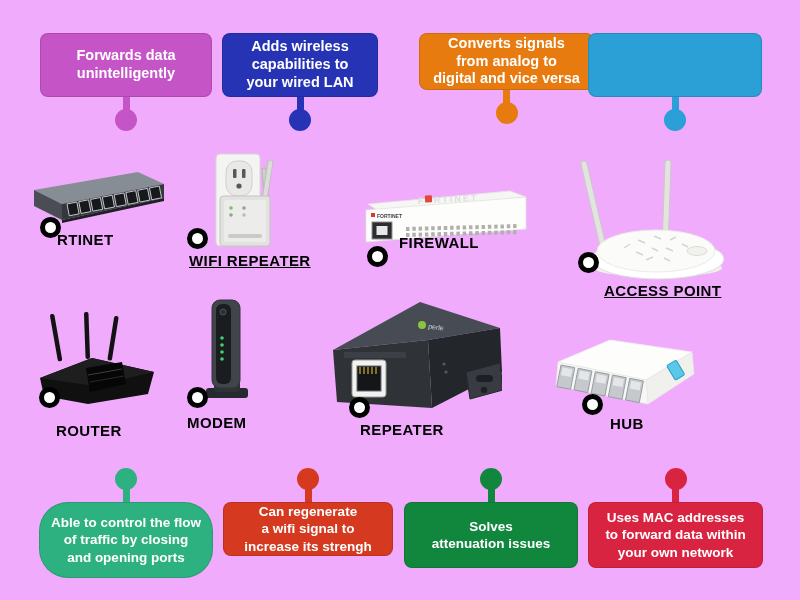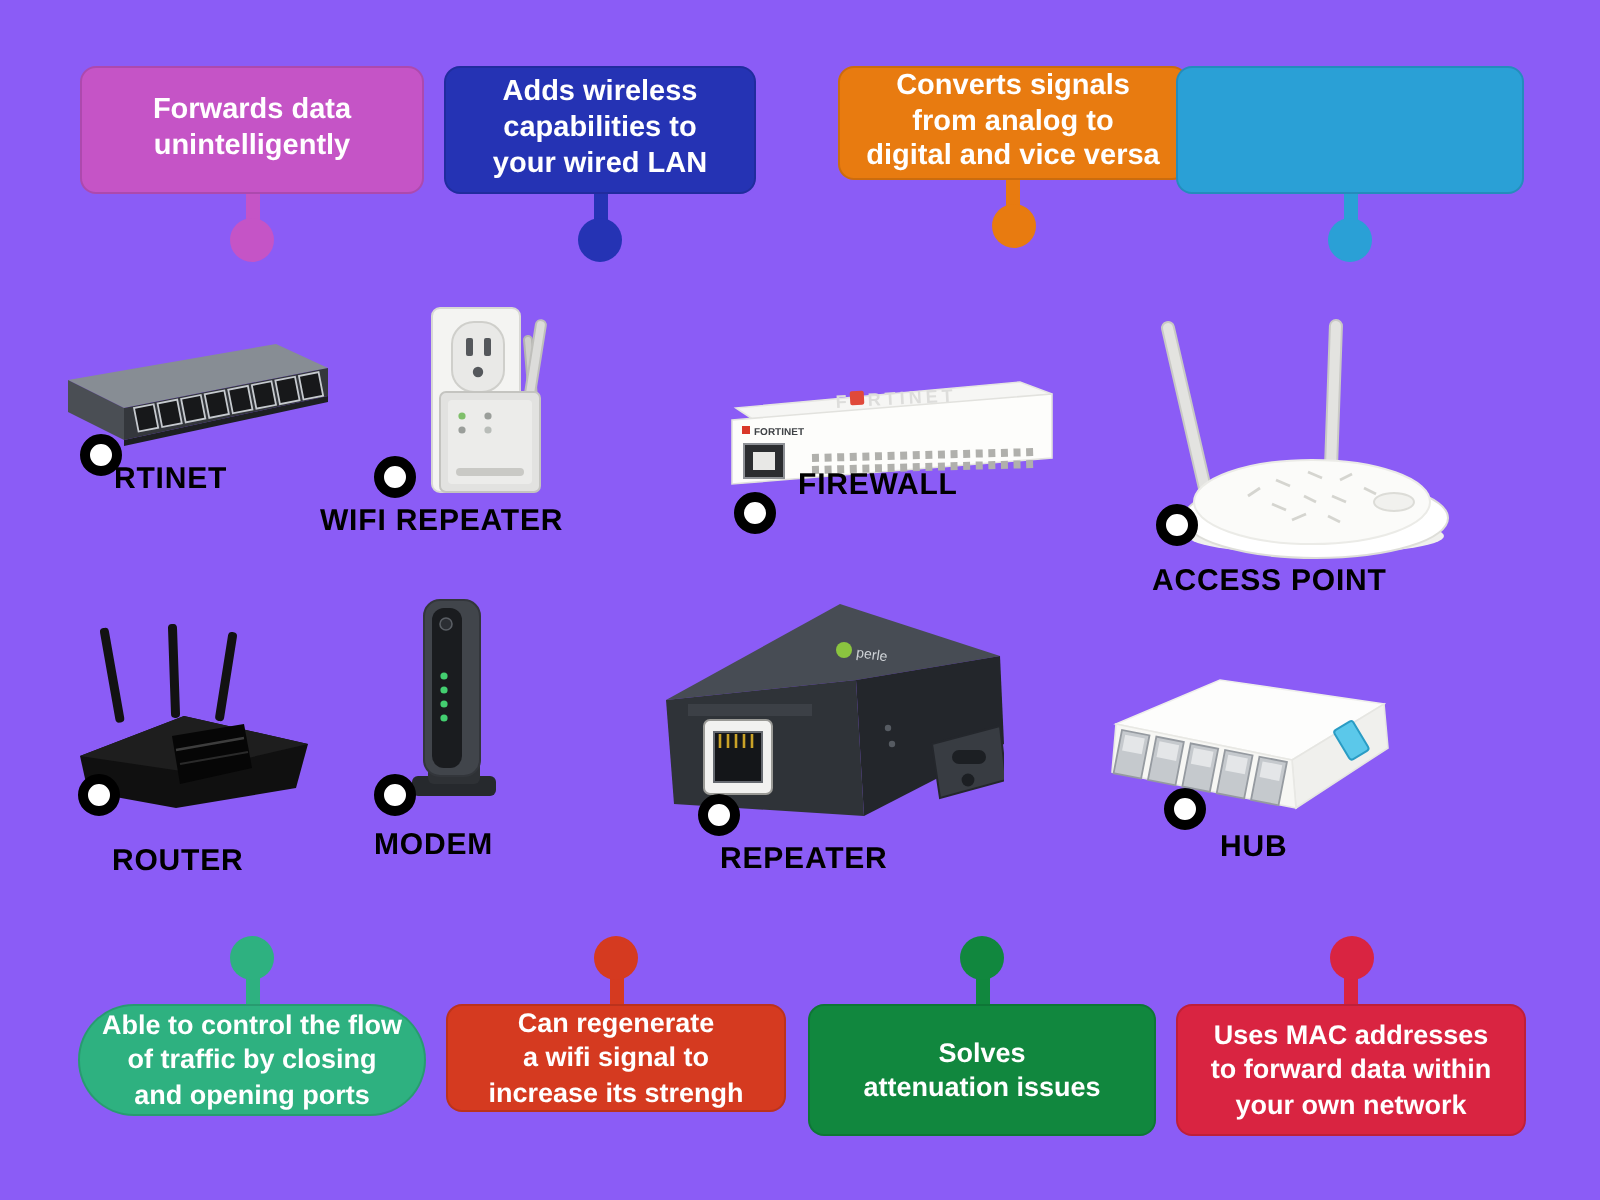--- a/index.html
+++ b/index.html
@@ -1,17 +1,17 @@
 <!DOCTYPE html>
 <html><head>
 <meta charset="utf-8">
 <style>
   html,body { margin:0; padding:0; }
   body { font-family:"Liberation Sans", sans-serif; background:#fff; }
-  .stage { position:relative; width:800px; height:600px; background:#8b5cf6; overflow:hidden; }
+  .stage { position:relative; width:800px; height:600px; background:#f0abfc; overflow:hidden; }
 
   
   .card {
     position:absolute; border-radius:8px; background:var(--c);
     display:flex; align-items:center; justify-content:center;
     color:#fff; font-weight:bold; text-align:center; white-space:pre-line;
     box-shadow: inset 0 0 0 1px rgba(0,0,0,.12);
   }
   .card .stem { position:absolute; width:7px; left:calc(50% - 3.5px); background:var(--c); }
   .card .dot  { position:absolute; width:22px; height:22px; border-radius:50%;
@@ -21,43 +21,43 @@
   .card.up .stem   { bottom:100%; height:15px; }
   .card.up .dot    { bottom:calc(100% + 12px); }
 
   .trow { font-size:14.5px; line-height:1.22; }
   .brow { font-size:13.5px; line-height:1.28; }
 
   .t1 { left:40px;  top:33px; width:172px; height:64px; }
   .t2 { left:222px; top:33px; width:156px; height:64px; }
   .t3 { left:403px; top:33px; width:175px; height:57px;margin-left:16px; }
   .t4 { left:588px; top:33px; width:174px; height:64px; }
-  .b1 { left:39px;  top:502px; width:174px; height:56px;border-radius:29px; }
+  .b1 { left:39px;  top:502px; width:174px; height:76px;border-radius:29px; }
   .b2 { left:223px; top:502px; width:170px; height:54px; }
   .b3 { left:404px; top:502px; width:174px; height:66px; }
   .b4 { left:588px; top:502px; width:175px; height:66px; }
 
   
   .marker { position:absolute; width:21px; height:21px; box-sizing:border-box;
             border:5px solid #000; border-radius:50%; background:#fff; }
   .m-switch   { left:40px;  top:217px; }
   .m-wifi     { left:187px; top:228px; }
   .m-firewall { left:367px; top:246px; }
   .m-ap       { left:578px; top:252px; }
   .m-router   { left:39px;  top:387px; }
   .m-modem    { left:187px; top:387px; }
   .m-repeater { left:349px; top:397px; }
   .m-hub      { left:582px; top:394px; }
 
   .dev-label { position:absolute; font-weight:bold; font-size:15px; letter-spacing:.4px;
                color:#000; white-space:nowrap; }
   .l-switch   { left:57px;  top:231px; }
-  .l-wifi     { left:160px; top:252px; }
+  .l-wifi     { left:189px; top:252px;text-decoration:underline; }
   .l-firewall { left:399px; top:234px; }
-  .l-ap       { left:576px; top:282px; }
+  .l-ap       { left:604px; top:282px;text-decoration:underline; }
   .l-router   { left:56px;  top:422px; }
   .l-modem    { left:187px; top:414px; }
   .l-repeater { left:360px; top:421px; }
   .l-hub      { left:610px; top:415px; }
 
   .dev-img { position:absolute; }
   .i-switch   { left:28px;  top:166px; }
   .i-wifi     { left:204px; top:152px; }
   .i-firewall { left:360px; top:182px; }
   .i-ap       { left:566px; top:156px; }

